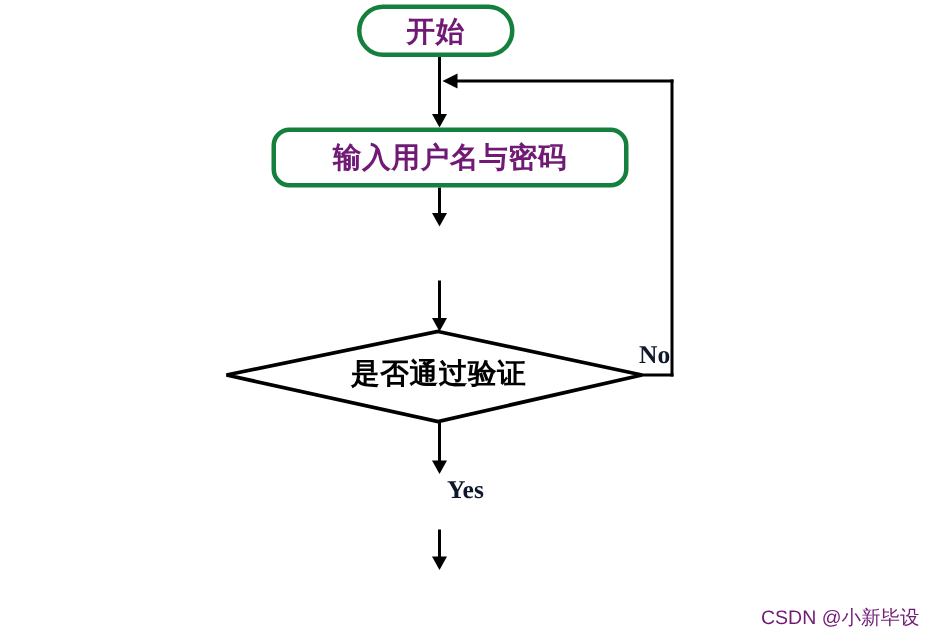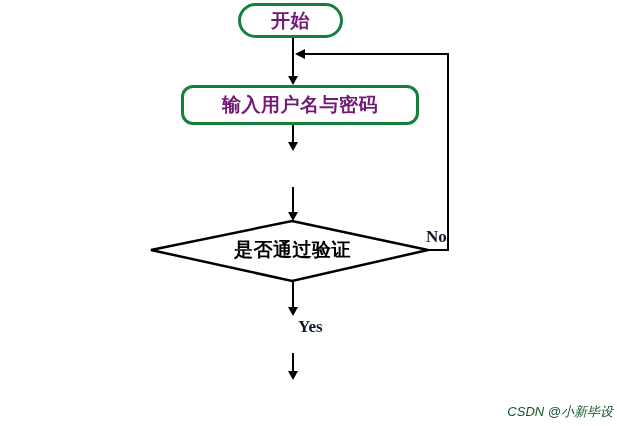--- a/index.html
+++ b/index.html
@@ -113,15 +113,15 @@
 
 
   <div class="diamond-label">是否通过验证</div>
 
 
 
   <div class="edge-label edge-label-yes">Yes</div>
 
   <div class="edge-label edge-label-no">No</div>
 
-  <div class="watermark" style="color: #14532d; font-style: italic;">CSDN @小新毕设</div>
+  <div class="watermark" style="color: #701a75;">CSDN @小新毕设</div>
 
 </div>
 
 </body></html>

